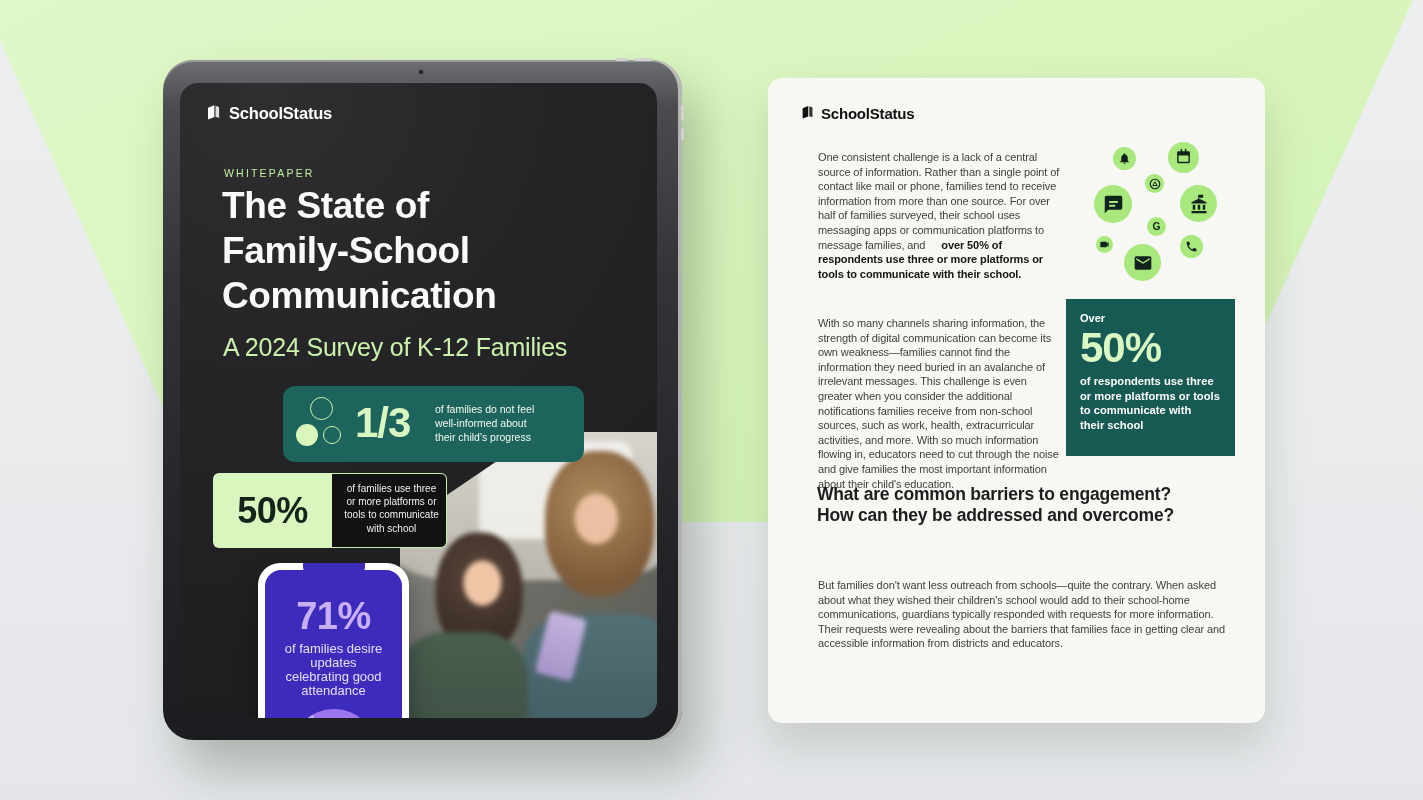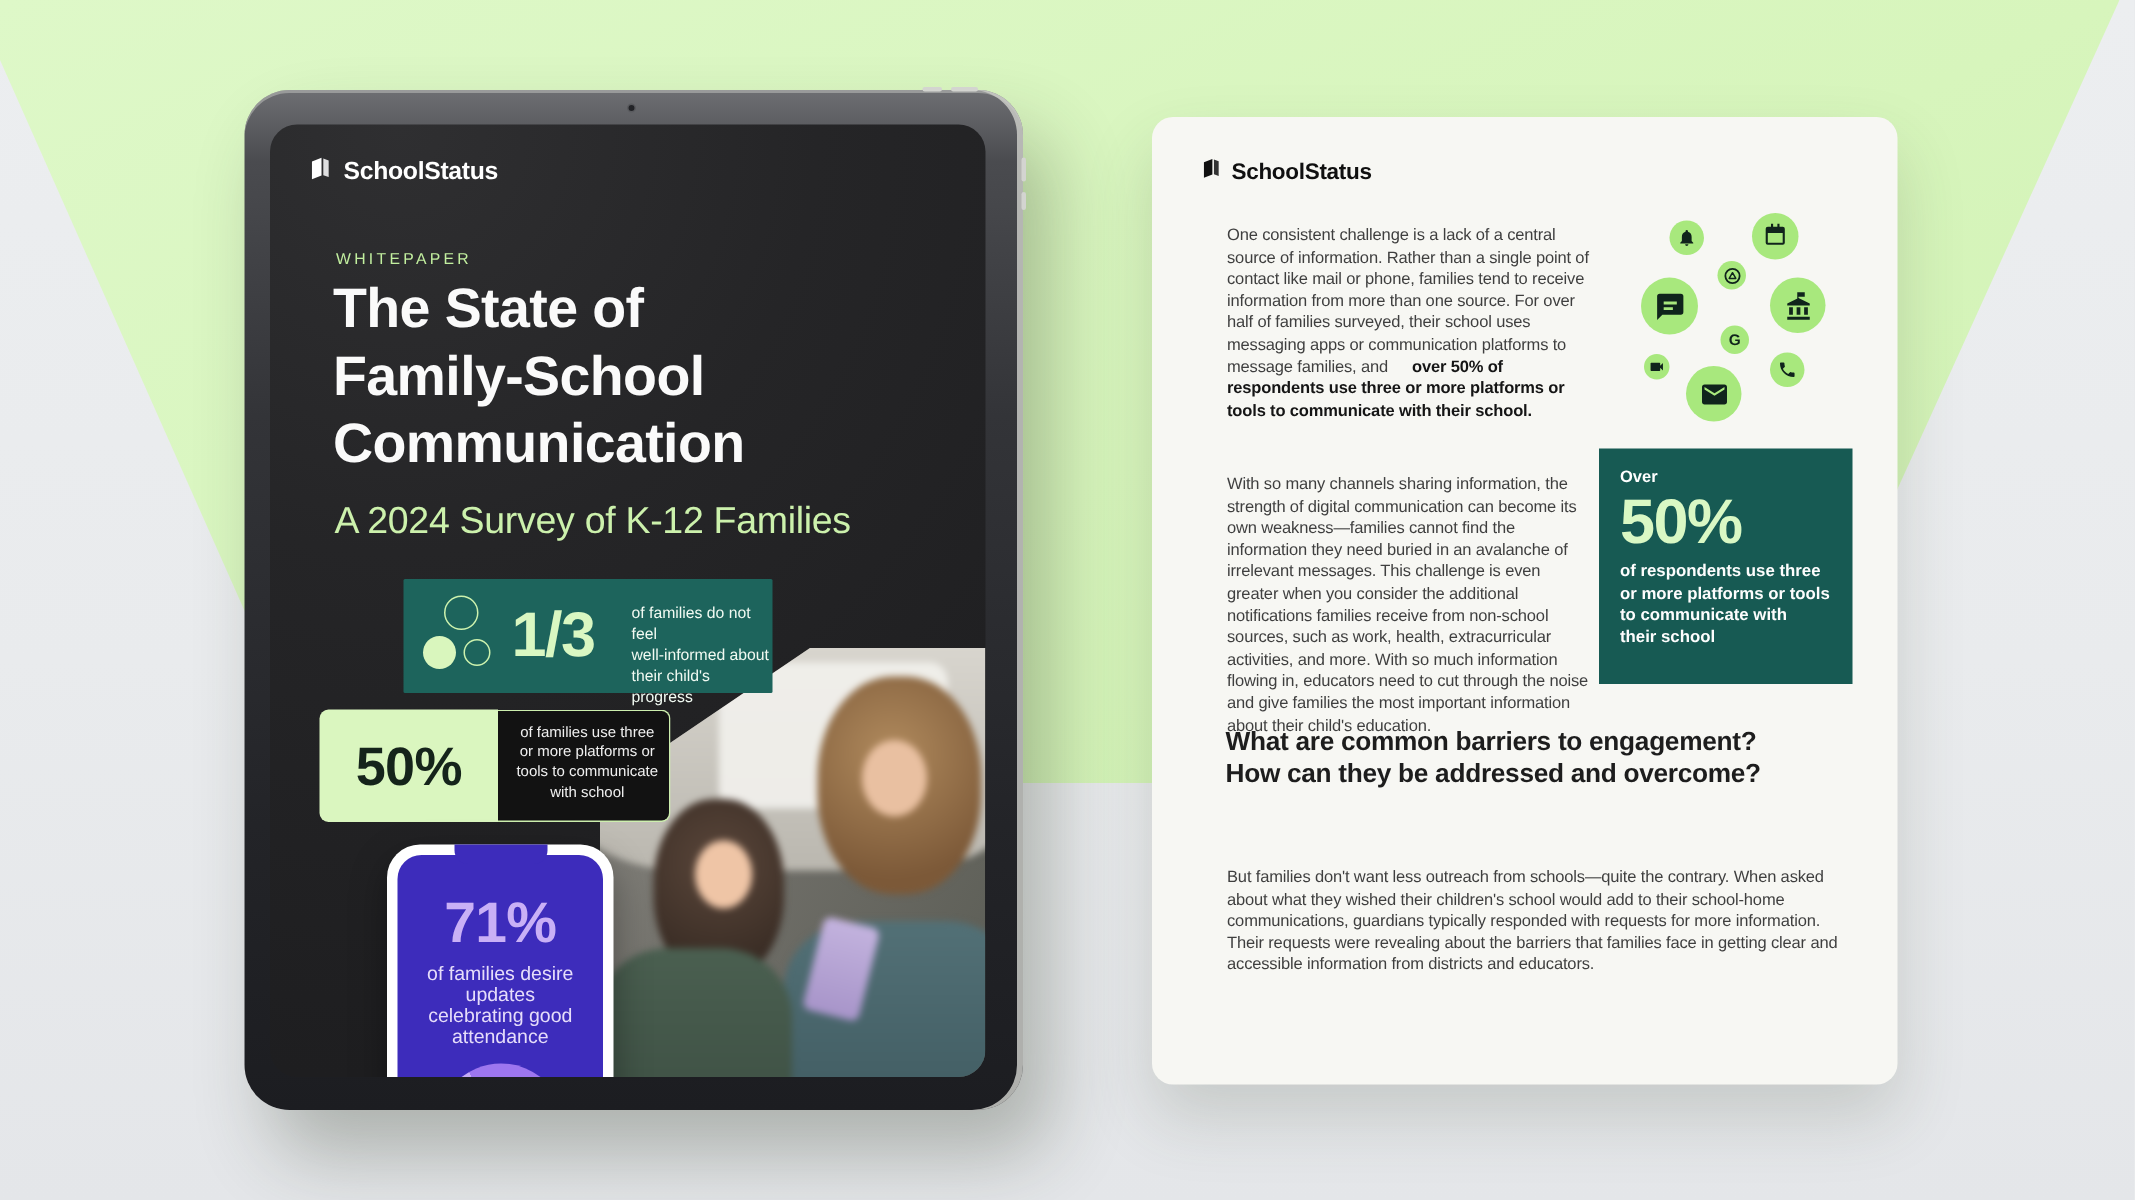--- a/index.html
+++ b/index.html
@@ -54,21 +54,21 @@
     border-radius:32% 32% 0 0;background:linear-gradient(#527076,#3f5a60);}
   .girl-hair{position:absolute;left:16%;top:36%;width:32%;height:40%;border-radius:46%;
     background:radial-gradient(circle at 50% 35%,#5a463a,#3a2d25 75%);}
   .girl-face{position:absolute;left:26%;top:45%;width:14%;height:15%;border-radius:50%;background:#efc5a6;}
   .girl-jacket{position:absolute;left:2%;bottom:-11%;width:48%;height:42%;
     border-radius:36% 36% 0 0;background:linear-gradient(#4a5f50,#3c4e42);}
   .hand-phone{position:absolute;right:31%;bottom:16%;width:14%;height:21%;border-radius:5px;
     background:linear-gradient(#c3b3de,#a794c9);transform:rotate(14deg);}
 
   
-  .t-teal{position:absolute;left:89px;top:303px;width:246px;height:76px;border-radius:1px;
+  .t-teal{position:absolute;left:103px;top:303px;width:301px;height:76px;border-radius:12px;
     background:#1d645c;z-index:3;}
   .circ{position:absolute;border-radius:50%;}
   .circ.o1{left:27px;top:11px;width:23px;height:23px;border:1.5px solid #cdf2ae;}
   .circ.f1{left:13px;top:38px;width:22px;height:22px;background:#d9f6bd;}
   .circ.o2{left:40px;top:40px;width:18px;height:18px;border:1.5px solid #cdf2ae;}
   .t-teal-value{position:absolute;left:72px;top:13px;font-size:42px;line-height:48px;font-weight:700;
     color:#d9f7c2;letter-spacing:-1px;}
   .t-teal-caption{position:absolute;left:152px;top:16px;font-size:10.5px;line-height:14px;color:#f1faf2;}
 
   

